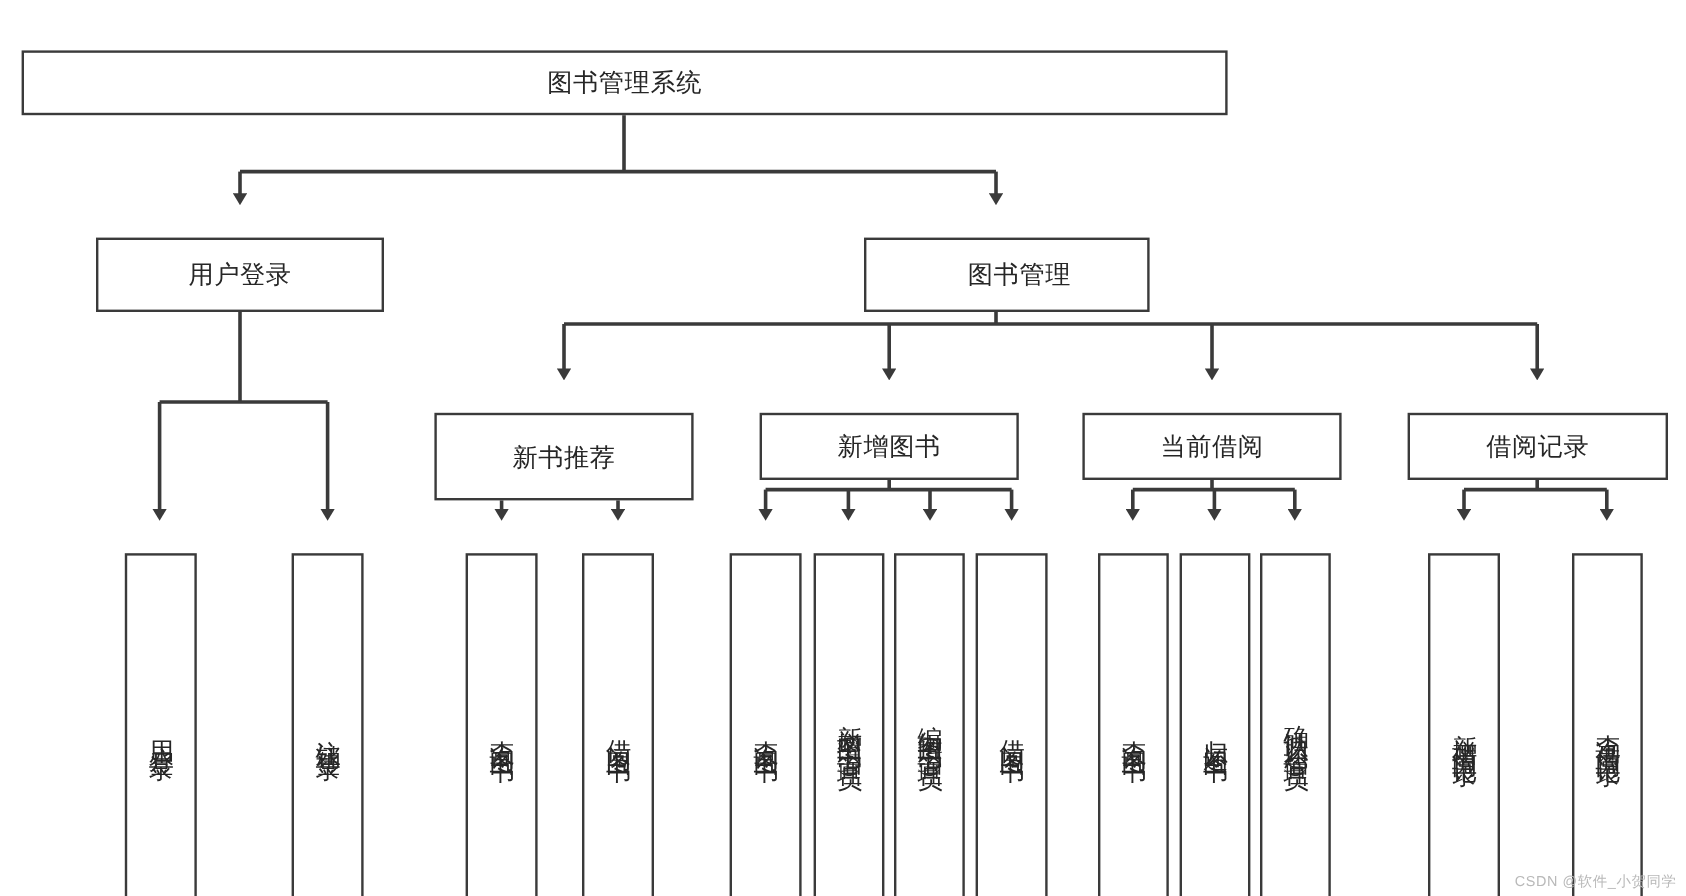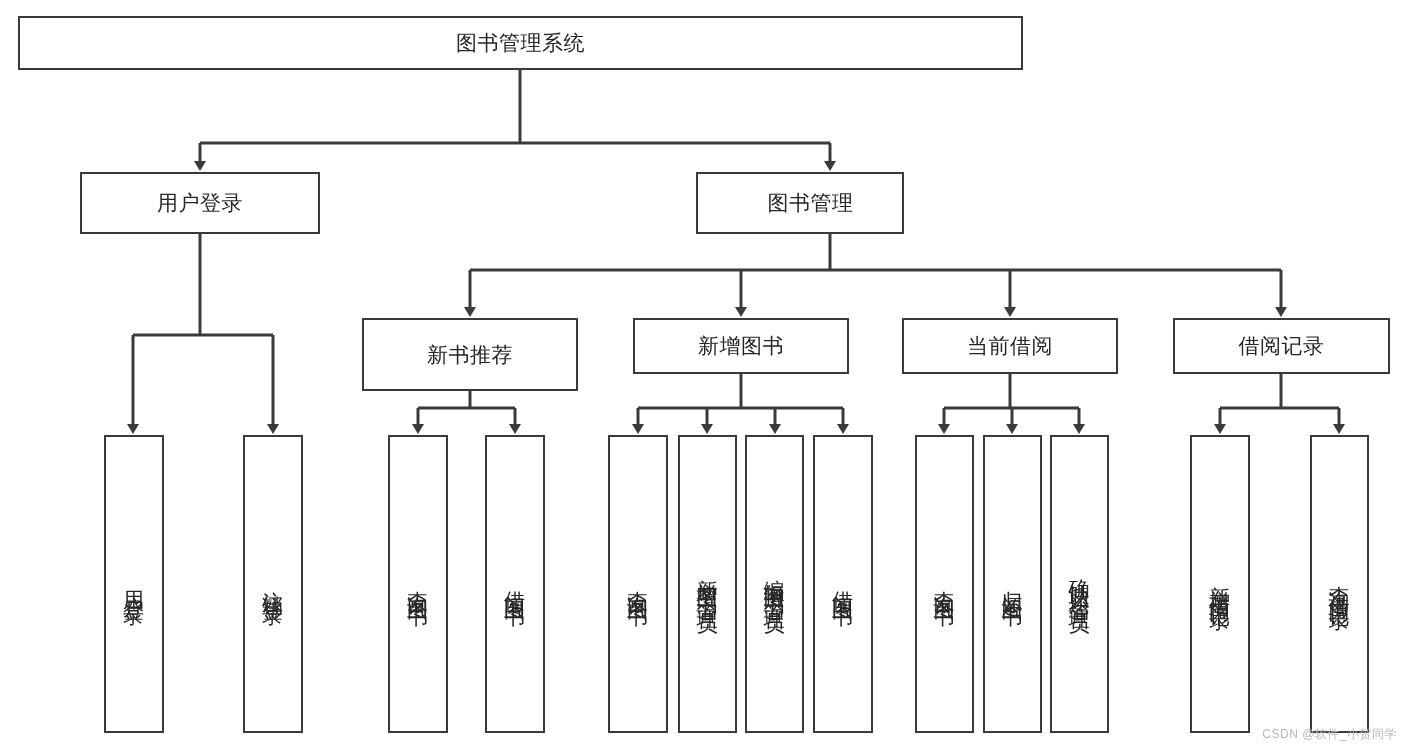--- a/index.html
+++ b/index.html
@@ -29,20 +29,21 @@
   .node {
     position: absolute;
     box-sizing: border-box;
     border: 2px solid #3a3a3a;
     background: #ffffff;
     display: flex;
     align-items: center;
     justify-content: center;
     color: #262626;
     z-index: 2;
+    margin-top: 26px;
   }
   .node.horiz {
     font-size: 21px;
     letter-spacing: 0.5px;
   }
   .node.vert {
     font-size: 21px;
   }
   .node.vert .vlabel {
     writing-mode: vertical-rl;
@@ -125,21 +126,21 @@
   </svg>
 
   <div class="node horiz" id="root-node" style="left: 18px; top: 16px; width: 1005px; height: 54px;">
     <span class="hlabel">图书管理系统</span>
   </div>
 
   <div id="level2-container">
       <div class="node horiz" style="left: 80px; top: 172px; width: 240px; height: 62px;">
         <span class="hlabel">用户登录</span>
       </div>
-      <div class="node horiz" style="left: 696px; top: 172px; width: 208px; height: 62px; padding-left: 21px;">
+      <div class="node horiz" style="left: 720px; top: 172px; width: 238px; height: 62px; padding-left: 21px;">
         <span class="hlabel">图书管理</span>
       </div>
     </div>
   <div id="level3-container">
       <div class="node horiz" style="left: 362px; top: 318px; width: 216px; height: 73px;">
         <span class="hlabel">新书推荐</span>
       </div>
       <div class="node horiz" style="left: 633px; top: 318px; width: 216px; height: 56px;">
         <span class="hlabel">新增图书</span>
       </div>

